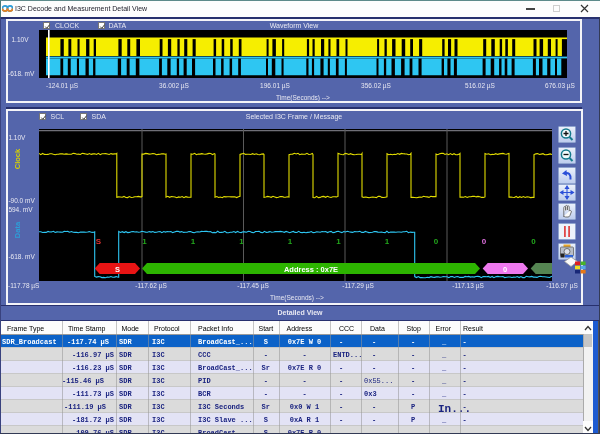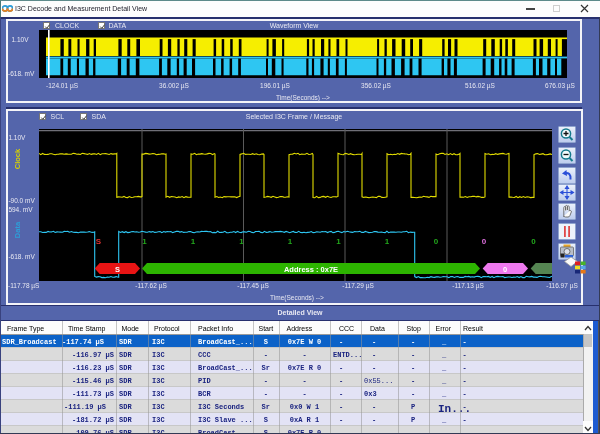--- a/index.html
+++ b/index.html
@@ -187,21 +187,21 @@
 <div class="abs" style="left:198px;top:324.5px;font-size:7px;color:#000">Packet Info</div>
 <div class="abs" style="left:258.5px;top:324.5px;font-size:7px;color:#000">Start</div>
 <div class="abs" style="left:286.5px;top:324.5px;font-size:7px;color:#000">Address</div>
 <div class="abs" style="left:339px;top:324.5px;font-size:7px;color:#000">CCC</div>
 <div class="abs" style="left:370px;top:324.5px;font-size:7px;color:#000">Data</div>
 <div class="abs" style="left:406.5px;top:324.5px;font-size:7px;color:#000">Stop</div>
 <div class="abs" style="left:435.5px;top:324.5px;font-size:7px;color:#000">Error</div>
 <div class="abs" style="left:463px;top:324.5px;font-size:7px;color:#000">Result</div>
 <div class="abs" style="left:0;top:334.8px;width:583px;height:13.05px;background:#0C62C8;border-bottom:1px solid #C8C8C8"></div>
 <div class="abs" style="left:2px;top:337.8px;font-family:'Liberation Mono',monospace;font-weight:bold;font-size:7px;color:#FFFFFF;white-space:nowrap">SDR_Broadcast</div>
-<div class="abs" style="left:62px;top:337.8px;width:52px;text-align:left;font-family:'Liberation Mono',monospace;font-weight:bold;font-size:7px;color:#FFFFFF;white-space:nowrap">-117.74 µS</div>
+<div class="abs" style="left:62px;top:337.8px;width:52px;text-align:center;font-family:'Liberation Mono',monospace;font-weight:bold;font-size:7px;color:#FFFFFF;white-space:nowrap">-117.74 µS</div>
 <div class="abs" style="left:119px;top:337.8px;font-family:'Liberation Mono',monospace;font-weight:bold;font-size:7px;color:#FFFFFF;white-space:nowrap">SDR</div>
 <div class="abs" style="left:152px;top:337.8px;font-family:'Liberation Mono',monospace;font-weight:bold;font-size:7px;color:#FFFFFF;white-space:nowrap">I3C</div>
 <div class="abs" style="left:198px;top:337.8px;font-family:'Liberation Mono',monospace;font-weight:bold;font-size:7px;color:#FFFFFF;white-space:nowrap">BroadCast_...</div>
 <div class="abs" style="left:252.5px;top:337.8px;width:26.5px;text-align:center;font-family:'Liberation Mono',monospace;font-weight:bold;font-size:7px;color:#FFFFFF;white-space:nowrap">S</div>
 <div class="abs" style="left:279px;top:337.8px;width:51px;text-align:center;font-family:'Liberation Mono',monospace;font-weight:bold;font-size:7px;color:#FFFFFF;white-space:nowrap">0x7E W 0</div>
 <div class="abs" style="left:339px;top:337.8px;font-family:'Liberation Mono',monospace;font-weight:bold;font-size:7px;color:#FFFFFF;white-space:nowrap">-</div>
 <div class="abs" style="left:372px;top:337.8px;font-family:'Liberation Mono',monospace;font-weight:bold;font-size:7px;color:#FFFFFF;white-space:nowrap">-</div>
 <div class="abs" style="left:397.5px;top:337.8px;width:31.0px;text-align:center;font-family:'Liberation Mono',monospace;font-weight:bold;font-size:7px;color:#FFFFFF;white-space:nowrap">-</div>
 <div class="abs" style="left:428.5px;top:337.8px;width:31.0px;text-align:center;font-family:'Liberation Mono',monospace;font-weight:bold;font-size:7px;color:#FFFFFF;white-space:nowrap">_</div>
 <div class="abs" style="left:462.5px;top:337.8px;font-family:'Liberation Mono',monospace;font-weight:bold;font-size:7px;color:#FFFFFF;white-space:nowrap">-</div>
@@ -223,21 +223,21 @@
 <div class="abs" style="left:152px;top:363.9px;font-family:'Liberation Mono',monospace;font-weight:bold;font-size:7px;color:#1A2380;white-space:nowrap">I3C</div>
 <div class="abs" style="left:198px;top:363.9px;font-family:'Liberation Mono',monospace;font-weight:bold;font-size:7px;color:#1A2380;white-space:nowrap">BroadCast_...</div>
 <div class="abs" style="left:252.5px;top:363.9px;width:26.5px;text-align:center;font-family:'Liberation Mono',monospace;font-weight:bold;font-size:7px;color:#1A2380;white-space:nowrap">Sr</div>
 <div class="abs" style="left:279px;top:363.9px;width:51px;text-align:center;font-family:'Liberation Mono',monospace;font-weight:bold;font-size:7px;color:#1A2380;white-space:nowrap">0x7E R 0</div>
 <div class="abs" style="left:339px;top:363.9px;font-family:'Liberation Mono',monospace;font-weight:bold;font-size:7px;color:#1A2380;white-space:nowrap">-</div>
 <div class="abs" style="left:372px;top:363.9px;font-family:'Liberation Mono',monospace;font-weight:bold;font-size:7px;color:#1A2380;white-space:nowrap">-</div>
 <div class="abs" style="left:397.5px;top:363.9px;width:31.0px;text-align:center;font-family:'Liberation Mono',monospace;font-weight:bold;font-size:7px;color:#1A2380;white-space:nowrap">-</div>
 <div class="abs" style="left:428.5px;top:363.9px;width:31.0px;text-align:center;font-family:'Liberation Mono',monospace;font-weight:bold;font-size:7px;color:#1A2380;white-space:nowrap">_</div>
 <div class="abs" style="left:462.5px;top:363.9px;font-family:'Liberation Mono',monospace;font-weight:bold;font-size:7px;color:#1A2380;white-space:nowrap">-</div>
 <div class="abs" style="left:0;top:374.0px;width:583px;height:13.05px;background:#DBDBDB;border-bottom:1px solid #C8C8C8"></div>
-<div class="abs" style="left:62px;top:377.0px;width:52px;text-align:right;font-family:'Liberation Mono',monospace;font-weight:bold;font-size:7px;color:#1A2380;white-space:nowrap">-115.46 µS</div>
+<div class="abs" style="left:62px;top:377.0px;width:40px;text-align:right;font-family:'Liberation Mono',monospace;font-weight:bold;font-size:7px;color:#1A2380;white-space:nowrap">-115.46 µS</div>
 <div class="abs" style="left:119px;top:377.0px;font-family:'Liberation Mono',monospace;font-weight:bold;font-size:7px;color:#1A2380;white-space:nowrap">SDR</div>
 <div class="abs" style="left:152px;top:377.0px;font-family:'Liberation Mono',monospace;font-weight:bold;font-size:7px;color:#1A2380;white-space:nowrap">I3C</div>
 <div class="abs" style="left:198px;top:377.0px;font-family:'Liberation Mono',monospace;font-weight:bold;font-size:7px;color:#1A2380;white-space:nowrap">PID</div>
 <div class="abs" style="left:252.5px;top:377.0px;width:26.5px;text-align:center;font-family:'Liberation Mono',monospace;font-weight:bold;font-size:7px;color:#1A2380;white-space:nowrap">-</div>
 <div class="abs" style="left:279px;top:377.0px;width:51px;text-align:center;font-family:'Liberation Mono',monospace;font-weight:bold;font-size:7px;color:#1A2380;white-space:nowrap">-</div>
 <div class="abs" style="left:339px;top:377.0px;font-family:'Liberation Mono',monospace;font-weight:bold;font-size:7px;color:#1A2380;white-space:nowrap">-</div>
 <div class="abs" style="left:364px;top:377.0px;font-family:'Liberation Mono',monospace;font-weight:normal;font-size:7px;color:#1A2380;white-space:nowrap">0x55...</div>
 <div class="abs" style="left:397.5px;top:377.0px;width:31.0px;text-align:center;font-family:'Liberation Mono',monospace;font-weight:bold;font-size:7px;color:#1A2380;white-space:nowrap">-</div>
 <div class="abs" style="left:428.5px;top:377.0px;width:31.0px;text-align:center;font-family:'Liberation Mono',monospace;font-weight:bold;font-size:7px;color:#1A2380;white-space:nowrap">_</div>
 <div class="abs" style="left:462.5px;top:377.0px;font-family:'Liberation Mono',monospace;font-weight:bold;font-size:7px;color:#1A2380;white-space:nowrap">-</div>

